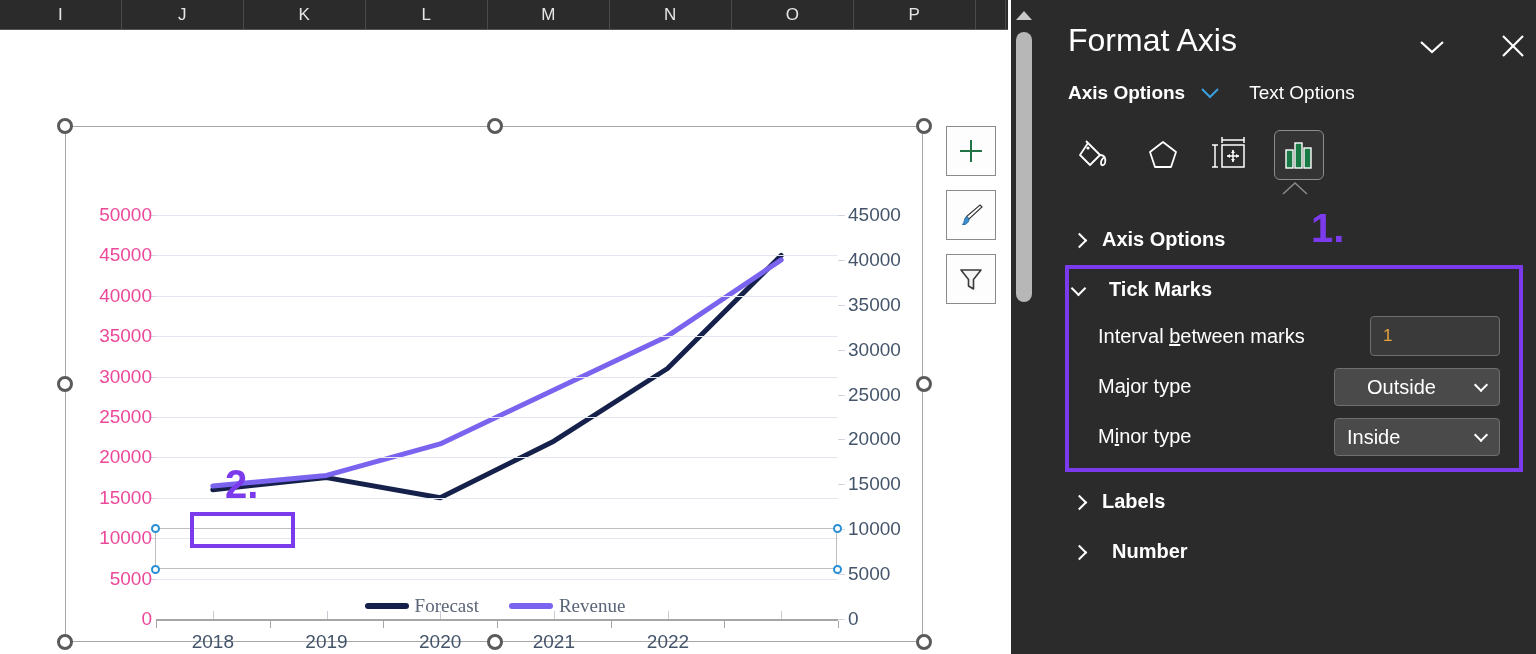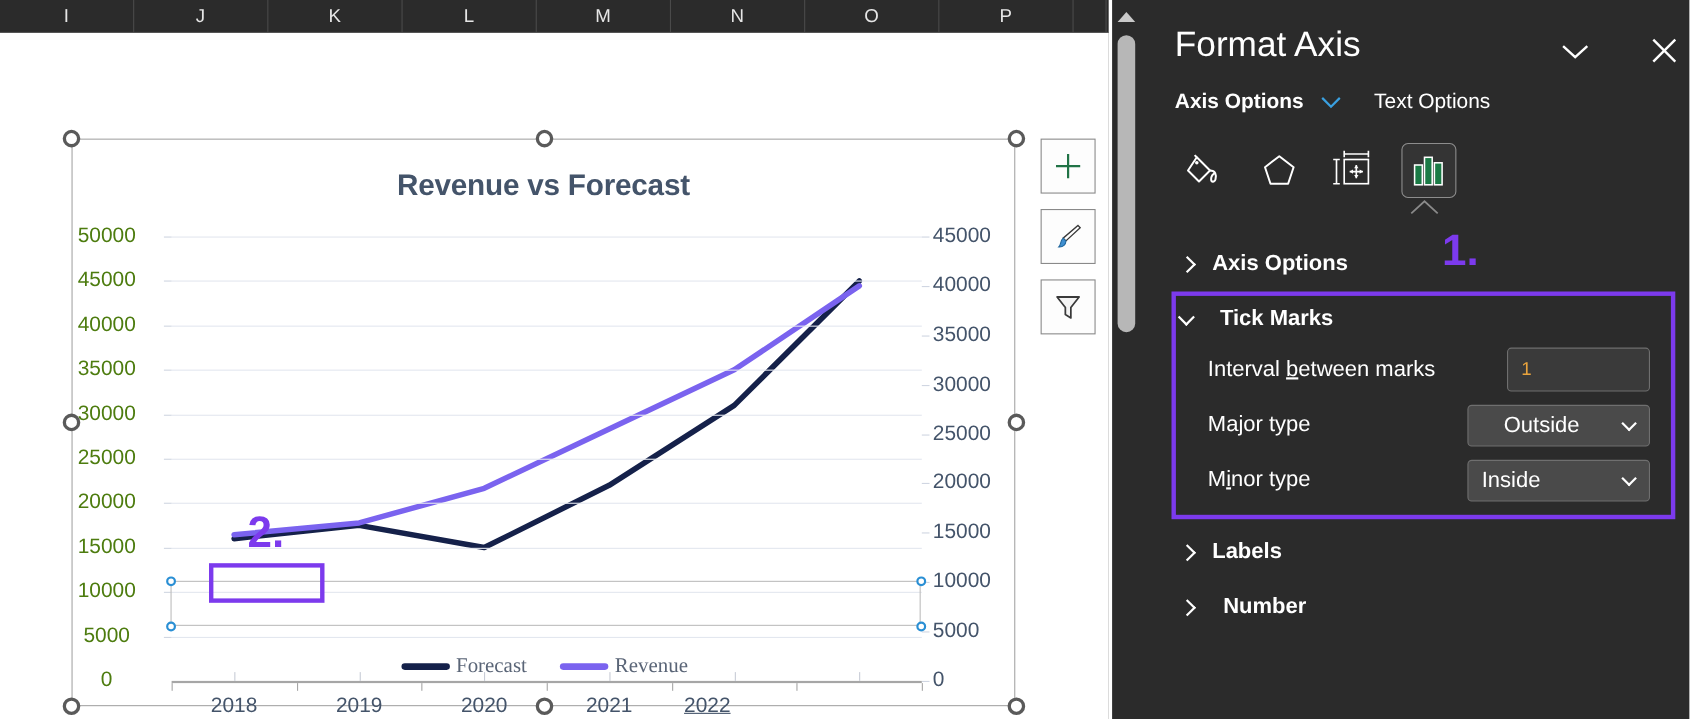--- a/index.html
+++ b/index.html
@@ -111,23 +111,23 @@
   }
   .gridline {
     position: absolute; left: 0;
     width: 682px; height: 1px;
     background: #e3e7ef;
   }
   .ytick-left {
     position: absolute;
     right: 686px;
     width: 110px;
-    text-align: center;
+    text-align: right;
     font-size: 19px;
-    color: #4d7c0f;
+    color: #ec4899;
     transform: translateY(-11px);
   }
   .ytick-right {
     position: absolute;
     left: 692px;
     width: 110px;
     text-align: left;
     font-size: 19px;
     color: #44546a;
     transform: translateY(-11px);
@@ -377,21 +377,20 @@
 
   <div id="vscroll">
     <div id="vscroll-track-edge"></div>
     <div id="vscroll-up">
       <div class="tri"></div>
     </div>
     <div id="vscroll-thumb"></div>
   </div>
 
   <div id="chart-object">
-    <div id="chart-title">Revenue vs Forecast</div>
 
     <div id="plot">
       <svg id="series-svg" width="682" height="444">
           <polyline points="56.8,274.7 170.5,262.6 284.2,282.8 397.8,226.2 511.5,153.5 625.2,40.4" fill="none" stroke="#15214a" stroke-width="5" stroke-linejoin="round" stroke-linecap="round"></polyline>
           <polyline points="56.8,271.1 170.5,260.4 284.2,228.9 397.8,175.1 511.5,121.2 625.2,44.9" fill="none" stroke="#7a63ef" stroke-width="5" stroke-linejoin="round" stroke-linecap="round"></polyline>
         </svg>
     <div class="gridline" style="top: 0px;"></div>
         <div class="ytick-dash-left" style="top: 0px;"></div>
         <div class="ytick-left" style="top: 0px;">50000</div>
         <div class="gridline" style="top: 40.4px;"></div>
@@ -450,21 +449,21 @@
         <div class="xtick-minor" style="left: 170.5px;"></div>
         <div class="xlabel" style="left: 170.5px;">2019</div>
         <div class="xtick-major" style="left: 227.333px;"></div>
         <div class="xtick-minor" style="left: 284.167px;"></div>
         <div class="xlabel" style="left: 284.167px;">2020</div>
         <div class="xtick-major" style="left: 341px;"></div>
         <div class="xtick-minor" style="left: 397.833px;"></div>
         <div class="xlabel" style="left: 397.833px;">2021</div>
         <div class="xtick-major" style="left: 454.667px;"></div>
         <div class="xtick-minor" style="left: 511.5px;"></div>
-        <div class="xlabel" style="left: 487px; text-decoration: underline;">2022</div>
+        <div class="xlabel" style="left: 512px;">2022</div>
         <div class="xtick-major" style="left: 568.333px;"></div>
         <div class="xtick-minor" style="left: 625.167px;"></div>
         <div class="xlabel" style="left: 590px; margin-top: 24px;">2023</div>
         <div class="xtick-major" style="left: 682px;"></div>
       </div>
 
     <div id="legend">
         <div class="legend-item">
           <div class="legend-swatch" style="background: rgb(21, 33, 74);"></div>
           <span class="legend-label">Forecast</span>

